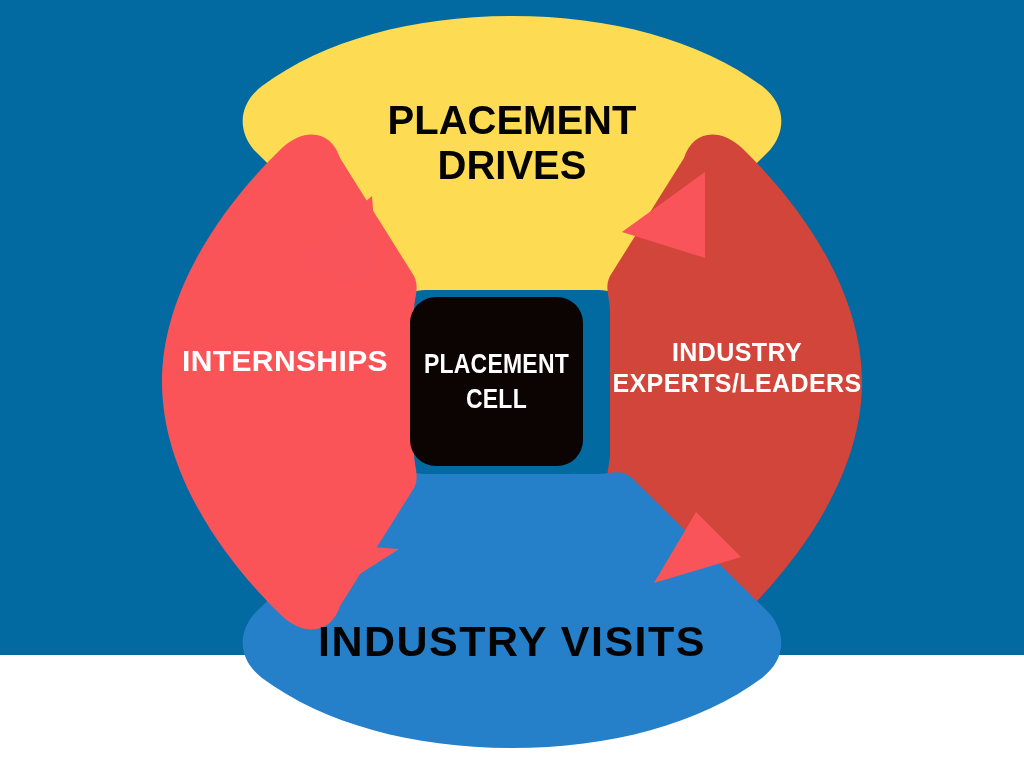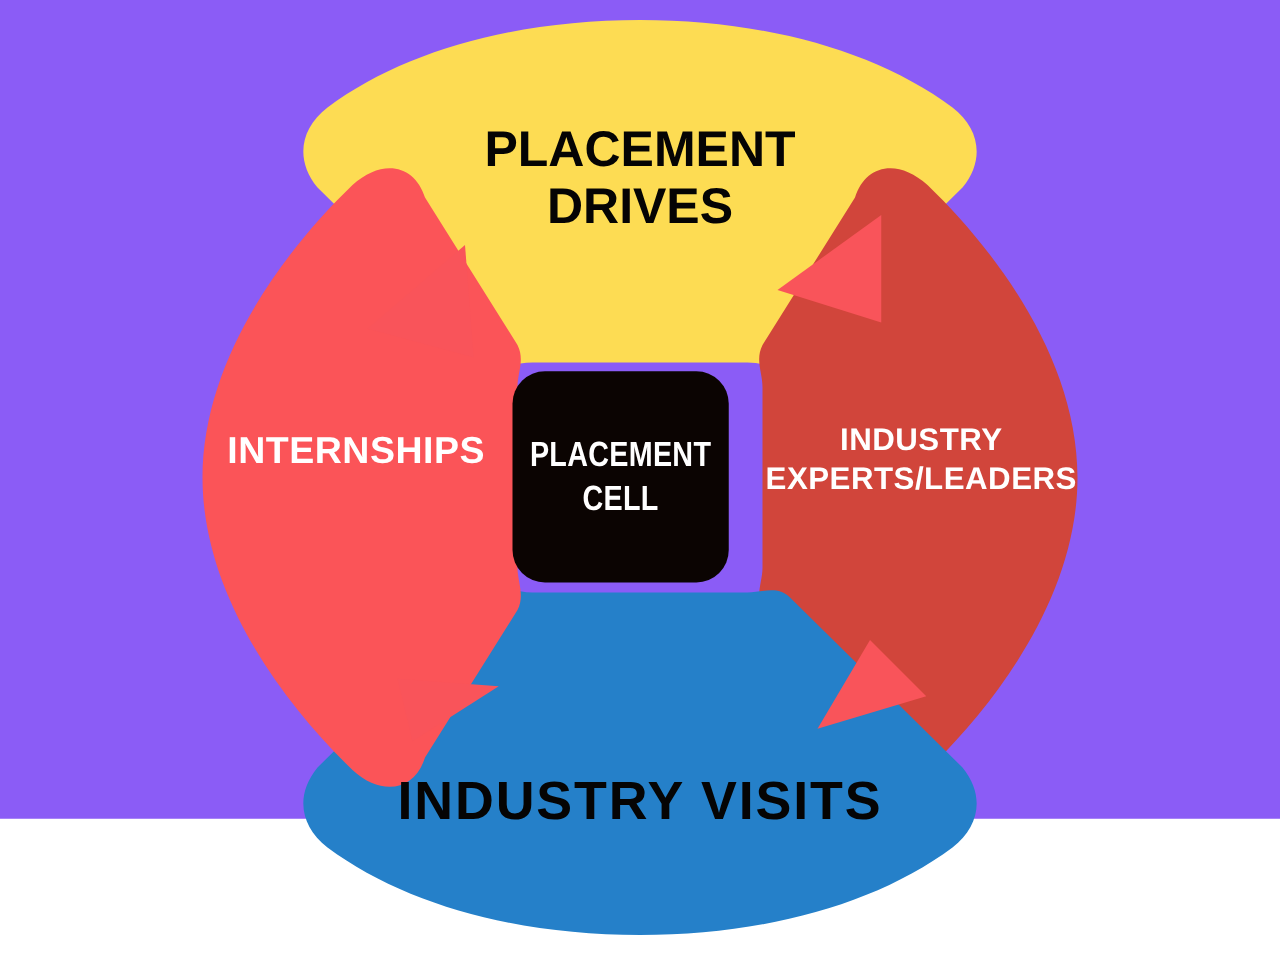--- a/index.html
+++ b/index.html
@@ -10,21 +10,21 @@
   body {
     width: 1024px;
     height: 768px;
     overflow: hidden;
     font-family: "Liberation Sans", sans-serif;
   }
   #diagram-root {
     position: relative;
     width: 1024px;
     height: 655px;
-    background: #8b5cf6;
+    background: #0369a1;
   }
   #diagram-svg {
     position: absolute;
     left: 0;
     top: 0;
     width: 1024px;
     height: 768px;
   }
   .seg-label {
     position: absolute;

